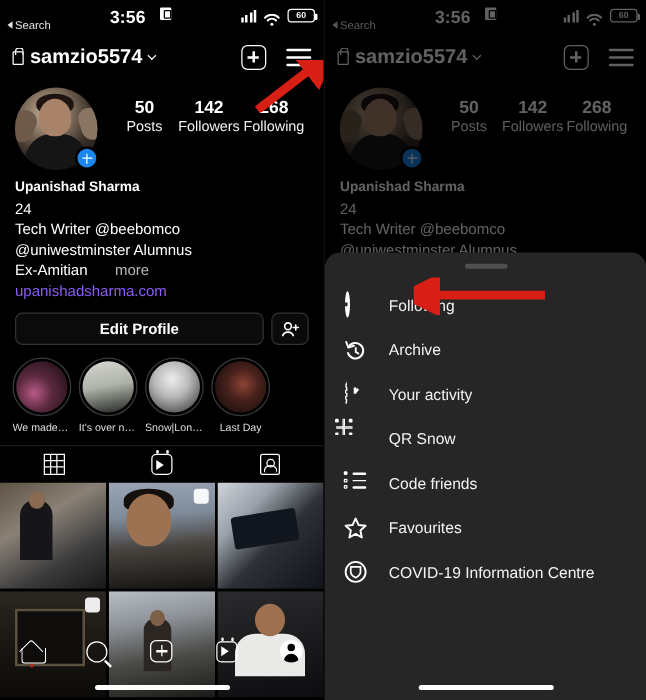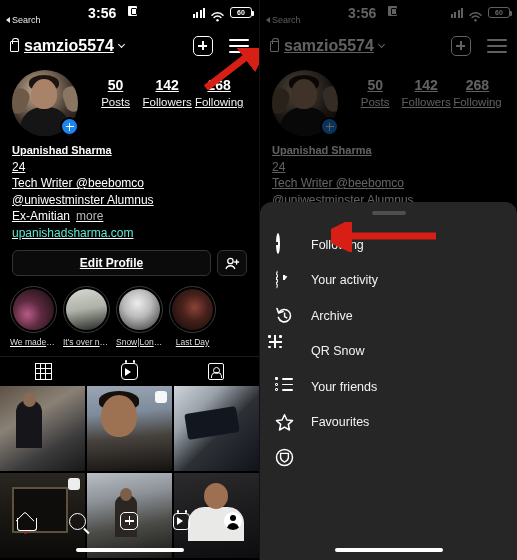--- a/index.html
+++ b/index.html
@@ -2,21 +2,21 @@
 <html><head>
 <meta charset="utf-8">
 <style>
   * { margin:0; padding:0; box-sizing:border-box; }
   html,body { background:#000; }
   body {
     width:517px; height:560px; overflow:hidden;
     font-family:"Liberation Sans", sans-serif;
     color:#fff; position:relative;
   }
-  .screens { display:flex; width:517px; height:395px;text-decoration:underline; }
+  .screens { display:flex; width:517px; height:395px; }
   .phone { position:relative; width:259px; height:560px; background:#000; overflow:hidden; }
   .phone.right { width:258px; border-left:1px solid #121212; }
 
   
   .statusbar { position:relative; height:30px; }
   .sb-time { position:absolute; left:88px; top:5px; font-size:14px; font-weight:bold; letter-spacing:.1px; }
   .sb-lock { position:absolute; left:128px; top:6px; font-size:9px; }
   .sb-lock .lockglyph {
     display:inline-block; width:9px; height:10px; background:#fff;
     border-radius:1px; position:relative;
@@ -68,22 +68,22 @@
   .add-badge::before{width:8px;height:1.6px;} .add-badge::after{width:1.6px;height:8px;}
 
   .stats { flex:1; display:flex; justify-content:space-around; align-items:flex-start; padding:6px 2px 0 12px; }
   .stat { text-align:center; min-width:48px; }
   .stat .num { font-size:14px; font-weight:bold; line-height:18px; }
   .stat .lbl { font-size:11.5px; line-height:16px; color:#f2f2f2; }
 
   .bio { padding:6px 12px 0 12px; }
   .bio .name { font-size:11px; font-weight:bold; line-height:16.5px; }
   .bio .line { font-size:12px; line-height:16.5px; color:#fff; }
-  .bio .more { color:#b9b9b9; margin-left:6px; }
-  .bio .link { color:#5eead4; }
+  .bio .more { color:#b9b9b9; margin-left:22px; }
+  .bio .link { color:#8b5cf6; }
 
   
   .editrow { display:flex; gap:6px; padding:9px 12px 0 12px; align-items:stretch; }
   .editbtn {
     flex:1; height:26px; border:1px solid #333; border-radius:6px; background:#0b0b0b;
     display:flex; align-items:center; justify-content:center; font-size:12px; font-weight:bold;
   }
   .adduserbtn {
     width:30px;height:26px;border:1px solid #333;border-radius:6px;background:#0b0b0b;
     display:flex;align-items:center;justify-content:center;
@@ -517,70 +517,71 @@
 
     <div class="sheet">
       <div class="grabber"></div>
 
       <div class="mrow">
         <span class="mico"><span class="ico-gear"></span></span>
         <span class="mlabel">Following</span>
       </div>
 
       <div class="mrow">
-        <span class="mico"><span class="ico-activity"><i></i><i class="h"></i></span></span>
-        <span class="mlabel">Your activity</span>
-      </div>
-
-      <div class="mrow">
         <span class="mico">
           <svg width="19" height="19" viewBox="0 0 19 19">
               <path d="M4 6.5 A6.2 6.2 0 1 1 3.4 11.4" stroke="#fff" stroke-width="1.6" fill="none" stroke-linecap="round"></path>
               <polyline points="2,2.6 3.6,7 8.1,5.6" stroke="#fff" stroke-width="1.6" fill="none" stroke-linecap="round" stroke-linejoin="round"></polyline>
               <path d="M9.6 7.3v3.2l2.1 1.3" stroke="#fff" stroke-width="1.5" fill="none" stroke-linecap="round"></path>
             </svg>
         </span>
         <span class="mlabel">Archive</span>
       </div>
 
       <div class="mrow">
+        <span class="mico"><span class="ico-activity"><i></i><i class="h"></i></span></span>
+        <span class="mlabel">Your activity</span>
+      </div>
+
+      <div class="mrow">
         <span class="mico">
           <span class="ico-qr"><span></span><span></span><span></span><span></span><span class="d d1"></span><span class="d d2"></span><span class="d d3"></span><span class="d d4"></span></span>
         </span>
         <span class="mlabel">QR Snow</span>
       </div>
 
 
       <div class="mrow">
         <span class="mico">
           <span class="ico-list">
             <span class="b" style="top:0"></span><span class="l" style="top:.8px;width:11px"></span>
             <span class="b o" style="top:5.5px"></span><span class="l" style="top:6.3px;width:11px"></span>
             <span class="b o" style="top:11px"></span><span class="l" style="top:11.8px;width:11px"></span>
           </span>
         </span>
-        <span class="mlabel">Your friends</span>
+        <span class="mlabel">Code friends</span>
       </div>
 
       <div class="mrow">
         <span class="mico">
           <svg width="19" height="19" viewBox="0 0 19 19">
               <polygon points="9.5,1.8 11.9,7 17.5,7.6 13.3,11.4 14.5,17 9.5,14.1 4.5,17 5.7,11.4 1.5,7.6 7.1,7" stroke="#fff" stroke-width="1.5" fill="none" stroke-linejoin="round"></polygon>
             </svg>
         </span>
         <span class="mlabel">Favourites</span>
       </div>
 
       <div class="mrow">
         <span class="mico">
           <svg width="19" height="19" viewBox="0 0 19 19">
               <circle cx="9.5" cy="9.5" r="8" stroke="#fff" stroke-width="1.5" fill="none"></circle>
               <path d="M5.6 5.4h7.8v4.1c0 2.5-2.3 3.7-3.9 4.6-1.6-.9-3.9-2.1-3.9-4.6z" stroke="#fff" stroke-width="1.4" fill="none" stroke-linejoin="round"></path>
             </svg>
         </span>
+        <span class="mlabel">COVID-19 Information Centre</span>
       </div>
     </div>
 
     <div class="home-ind"></div>
 
     <svg class="arrow" style="left:71px;top:222px" width="112" height="30" viewBox="0 0 112 30">
       <defs>
           <marker id="ah2" markerWidth="5" markerHeight="5" refX="1" refY="2.5" orient="auto">
             <polygon points="0,0 5,2.5 0,5" fill="#d81f16"></polygon>
           </marker>

